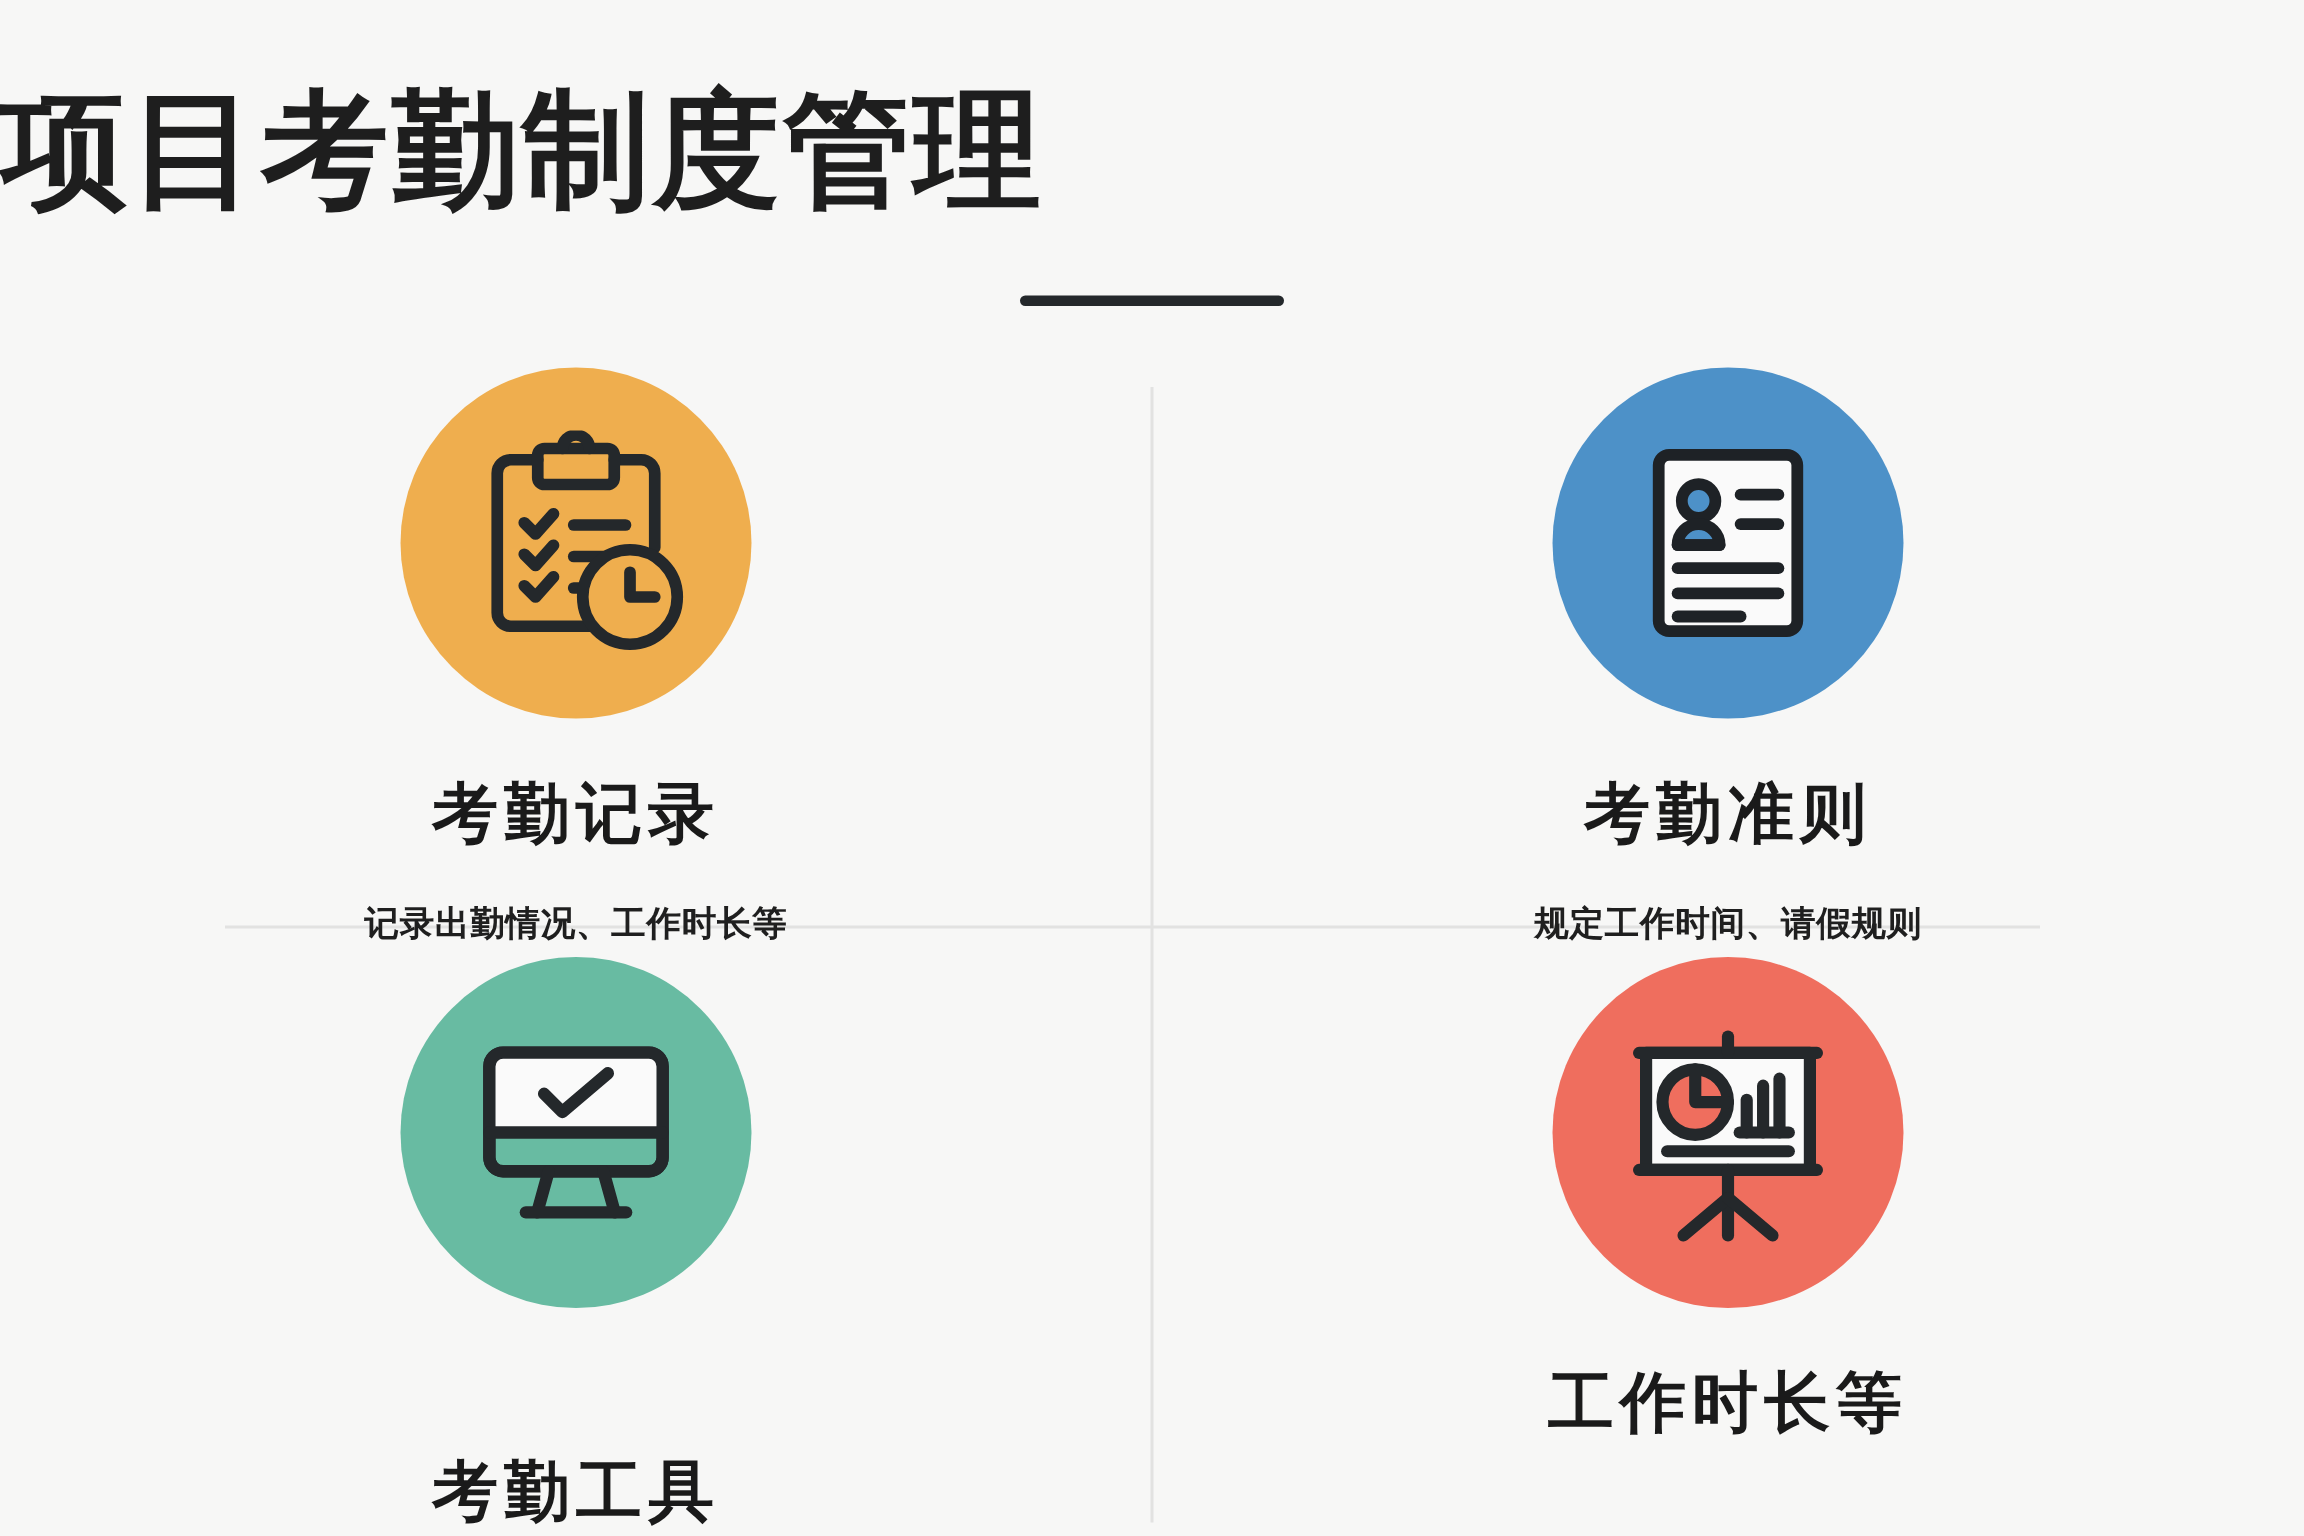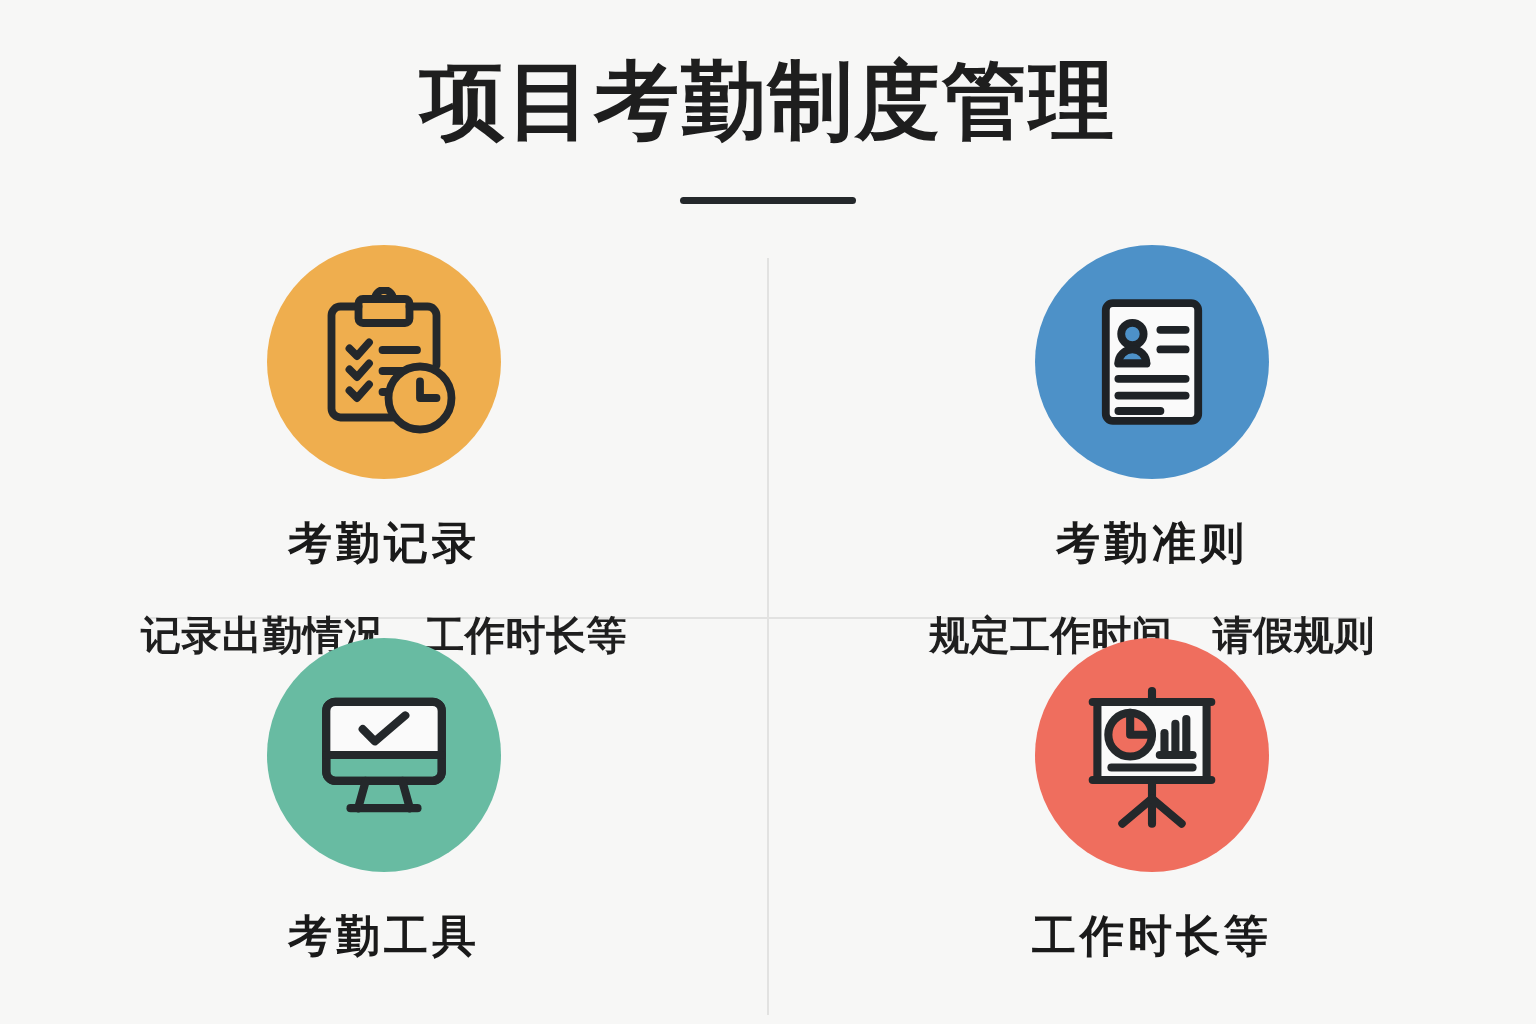--- a/index.html
+++ b/index.html
@@ -21,21 +21,20 @@
     position:absolute;
     left:0; top:0;
     width:1536px;
     height:232px;
   }
 
   #page-title {
     position:absolute;
     left:0; top:58px;
     width:1536px;
-    text-align:center;
     font-size:85px;
     line-height:1.0;
     font-weight:700;
     letter-spacing:2px;
     color:#1E1E1E;
     white-space:nowrap;
   }
 
   #title-underline {
     position:absolute;
@@ -78,21 +77,21 @@
     width:768px;
     height:392px;
     display:flex;
     flex-direction:column;
     align-items:center;
     gap:20px;
   }
 
   #quad-0 { left:0;     top:0;   }
   #quad-1 { left:768px; top:0;   }
-  #quad-2 { left:0;     top:393px; }
+  #quad-2 { left:0;     top:393px;justify-content:space-between; }
   #quad-3 { left:768px; top:393px; }
 
   .icon-circle {
     width:234px;
     height:234px;
     border-radius:50%;
     margin-top:13px;
     display:flex;
     align-items:center;
     justify-content:center;
@@ -105,22 +104,22 @@
     margin-top:22px;
     font-size:44px;
     line-height:1.0;
     font-weight:700;
     letter-spacing:4px;
     color:#1A1A1A;
     white-space:nowrap;
   }
 
   .card-desc {
-    margin-top:30px;
-    font-size:40px;
+    margin-top:19px;
+    font-size:23px;
     line-height:1.0;
     font-weight:700;
     letter-spacing:0.5px;
     color:#1F1F1F;
     white-space:nowrap;
   }
 </style>
 </head>
 <body>
 

